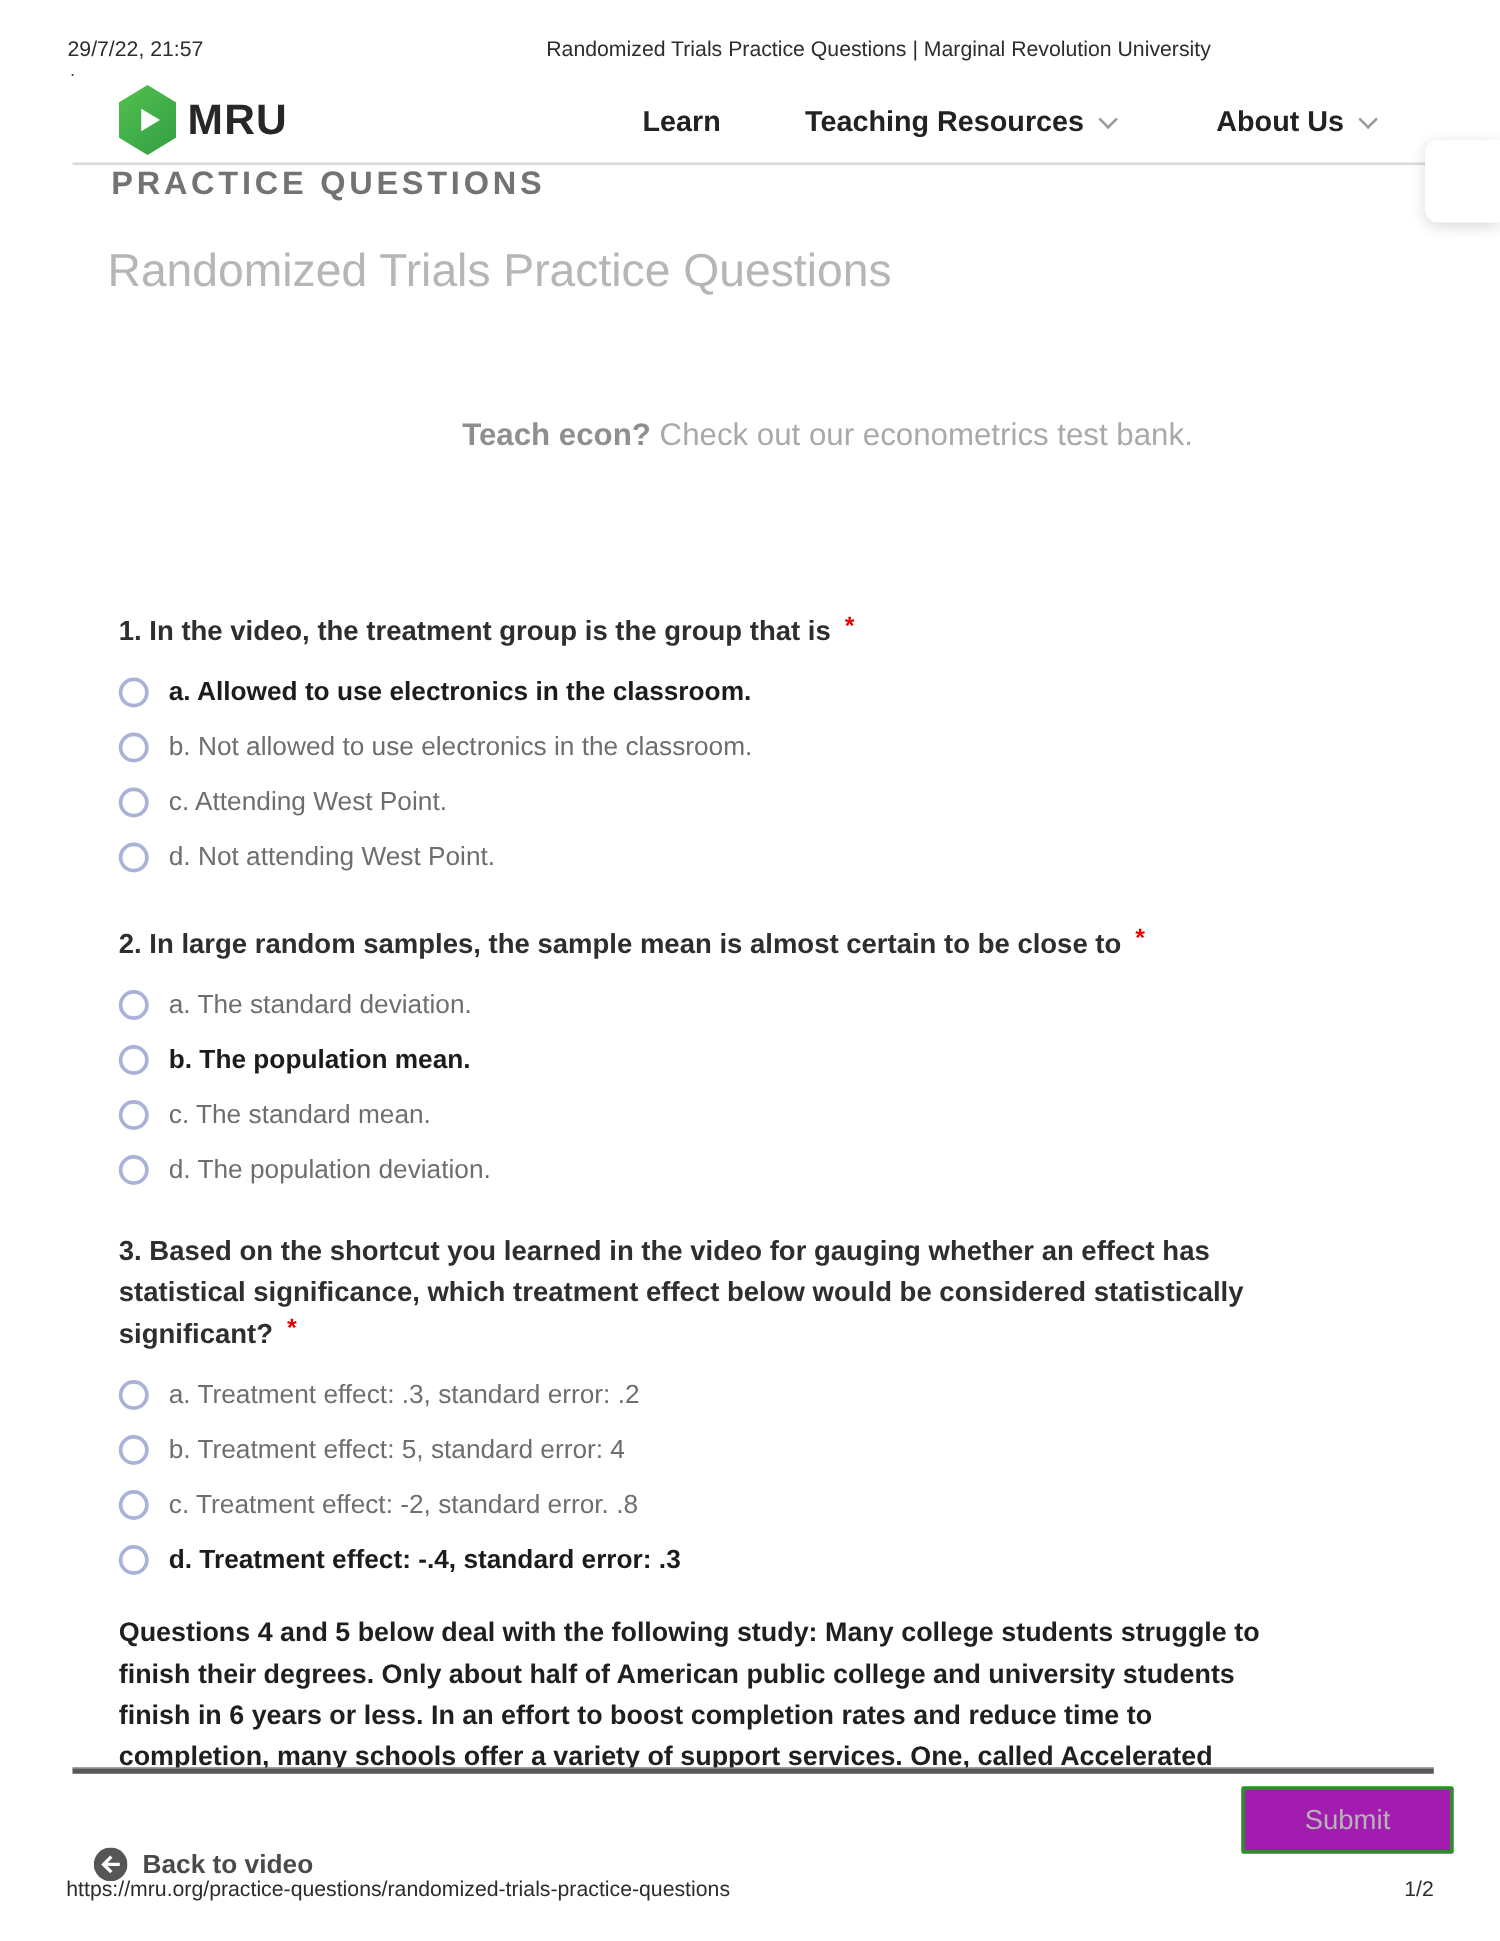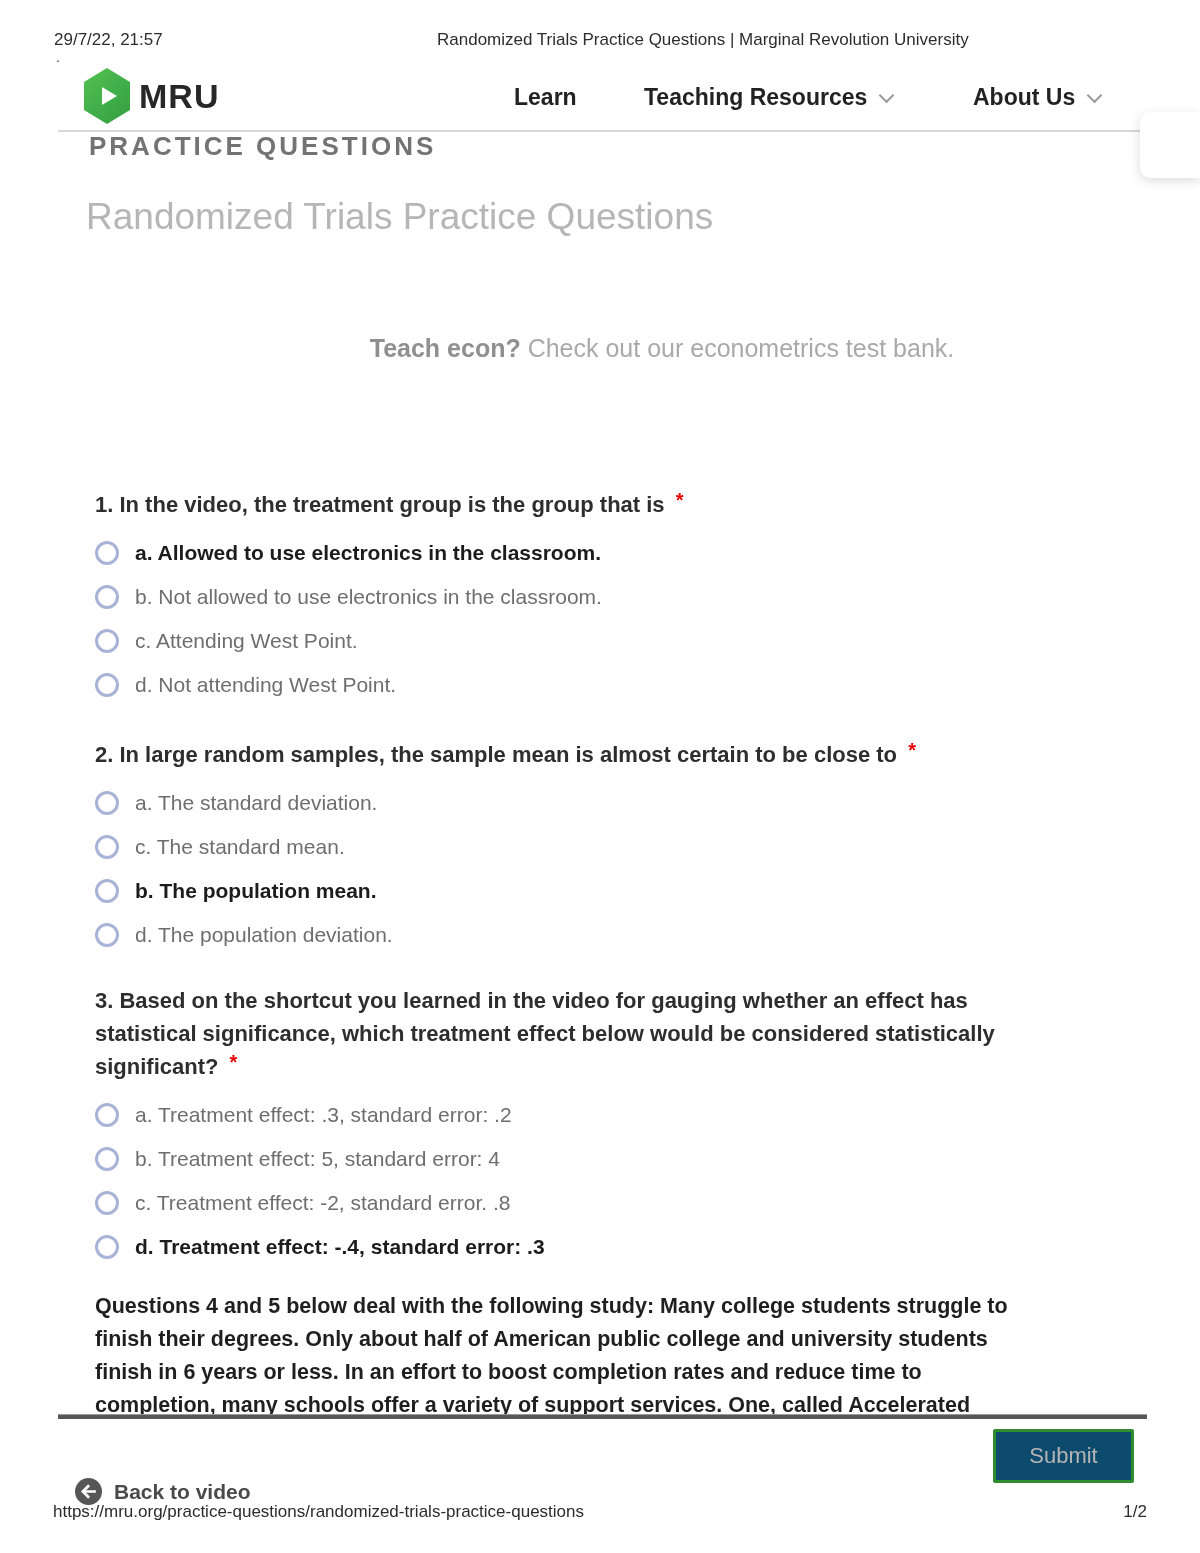--- a/index.html
+++ b/index.html
@@ -7,21 +7,21 @@
     width:1200px;height:1553px;position:relative;background:#ffffff;
     font-family:"Liberation Sans", sans-serif;overflow:hidden;color:#2e2e2e;
   }
   
   .print-timestamp{position:absolute;left:54px;top:30px;font-size:17px;color:#2d2d2d;}
   .print-title{position:absolute;left:437px;top:30px;font-size:17px;color:#2d2d2d;}
   .stray-dot{position:absolute;left:56px;top:48px;font-size:15px;color:#444;}
   .print-url{position:absolute;left:53px;top:1502px;font-size:17px;color:#2c2c2c;}
   .print-page{position:absolute;right:53px;top:1502px;font-size:17px;color:#2c2c2c;}
   
-  .logo{position:absolute;left:84px;top:68px;display:flex;align-items:center;}
+  .logo{position:absolute;left:95px;top:68px;display:flex;align-items:center;}
   .hex{width:46px;height:56px;background:linear-gradient(135deg,#55c14f 0%,#3fae49 55%,#359e40 100%);
        clip-path:polygon(50% 0%,100% 25%,100% 75%,50% 100%,0% 75%,0% 25%);
        display:flex;align-items:center;justify-content:center;}
   .play{width:0;height:0;border-left:15px solid #ffffff;border-top:9px solid transparent;
         border-bottom:9px solid transparent;margin-left:5px;}
   .logo-text{font-size:34px;font-weight:800;color:#272727;letter-spacing:1px;margin-left:9px;}
   .nav{position:absolute;top:84px;left:0;width:1200px;height:30px;}
   .nav-item{position:absolute;font-size:23px;font-weight:700;color:#222222;white-space:nowrap;}
   .nav-learn{left:514px;}
   .nav-teaching{left:644px;}
@@ -52,22 +52,22 @@
   .opt-label{font-size:21px;color:#6e6e6e;text-align:center;}
   .opt.selected .opt-label{color:#1c1c1c;font-weight:700;}
   
   .study-note{position:absolute;left:95px;top:1290px;width:945px;font-size:21.5px;font-weight:700;
         color:#1f1f1f;line-height:33px;}
   
   .hr-bottom{position:absolute;left:58px;top:1414px;width:1089px;height:4px;background:#575757;border-top:1px solid #9a9a9a;}
   .back-link{position:absolute;left:75px;top:1478px;display:flex;align-items:center;cursor:pointer;}
   .back-icon{width:27px;height:27px;margin-right:12px;}
   .back-label{font-size:21px;font-weight:600;color:#4a4a4a;}
-  .submit-btn{position:absolute;left:993px;top:1429px;width:141px;height:54px;box-sizing:border-box;
-        background:#0c4a6e;border:3px solid #2e8b2e;border-radius:2px;color:#b5b5b5;font-size:22px;
+  .submit-btn{position:absolute;left:993px;top:1429px;width:170px;height:54px;box-sizing:border-box;
+        background:#a21caf;border:3px solid #2e8b2e;border-radius:2px;color:#b5b5b5;font-size:22px;
         display:flex;align-items:center;justify-content:center;font-family:"Liberation Sans",sans-serif;}
 </style>
 </head>
 <body>
 
 <div class="print-timestamp">29/7/22, 21:57</div>
 <div class="print-title">Randomized Trials Practice Questions | Marginal Revolution University</div>
 <div class="stray-dot">.</div>
 
 <div class="logo">
@@ -113,27 +113,27 @@
   </div>
 </div>
 
 <div class="question q2">
   <div class="q-title"><span>2. In large random samples, the sample mean is almost certain to be close to </span><span class="req">*</span></div>
   <div class="opts">
     <div class="opt">
         <span class="radio"></span>
         <span class="opt-label">a. The standard deviation.</span>
       </div>
+    <div class="opt selected">
+        <span class="radio"></span>
+        <span class="opt-label">b. The population mean.</span>
+      </div>
     <div class="opt">
         <span class="radio"></span>
         <span class="opt-label">c. The standard mean.</span>
-      </div>
-    <div class="opt selected">
-        <span class="radio"></span>
-        <span class="opt-label">b. The population mean.</span>
       </div>
     <div class="opt">
         <span class="radio"></span>
         <span class="opt-label">d. The population deviation.</span>
       </div>
   </div>
 </div>
 
 <div class="question q3">
   <div class="q-title"><span>3. Based on the shortcut you learned in the video for gauging whether an effect has statistical significance, which treatment effect below would be considered statistically significant? </span><span class="req">*</span></div>

